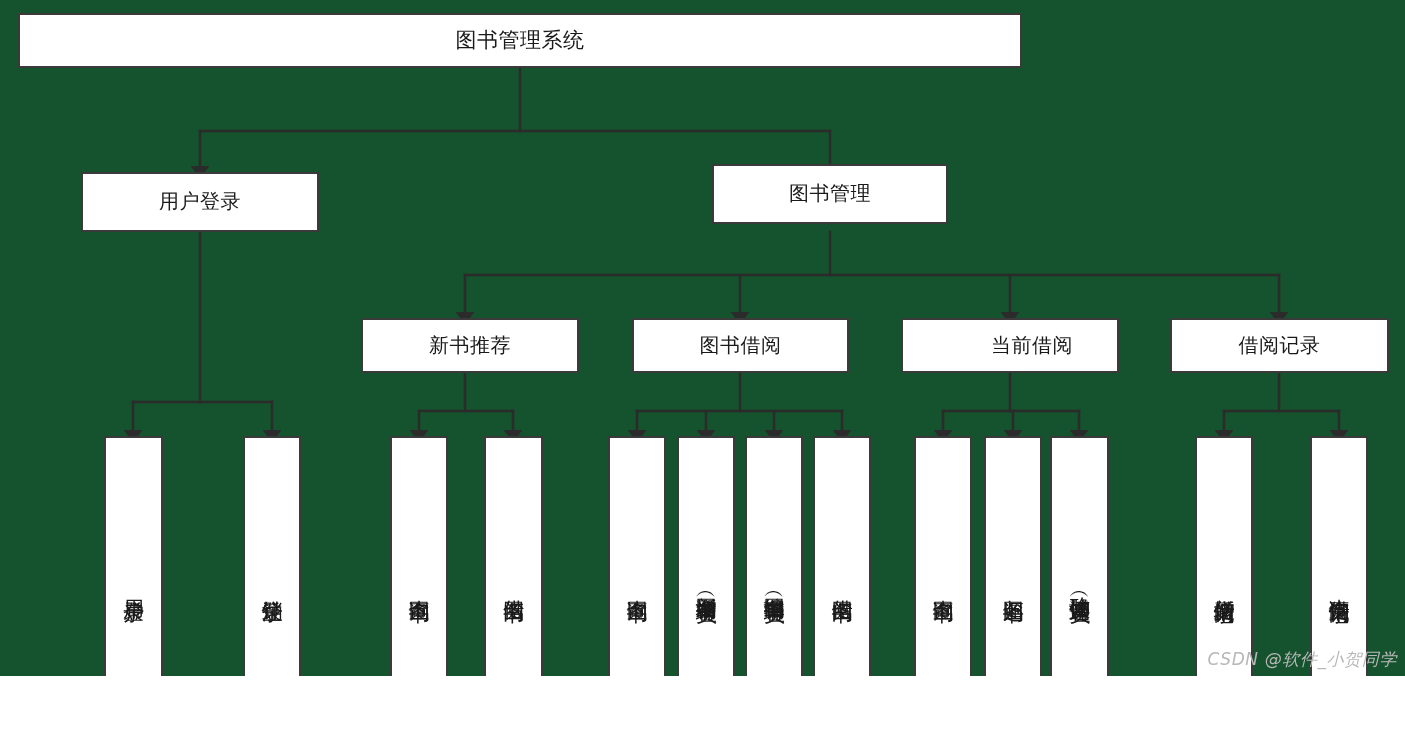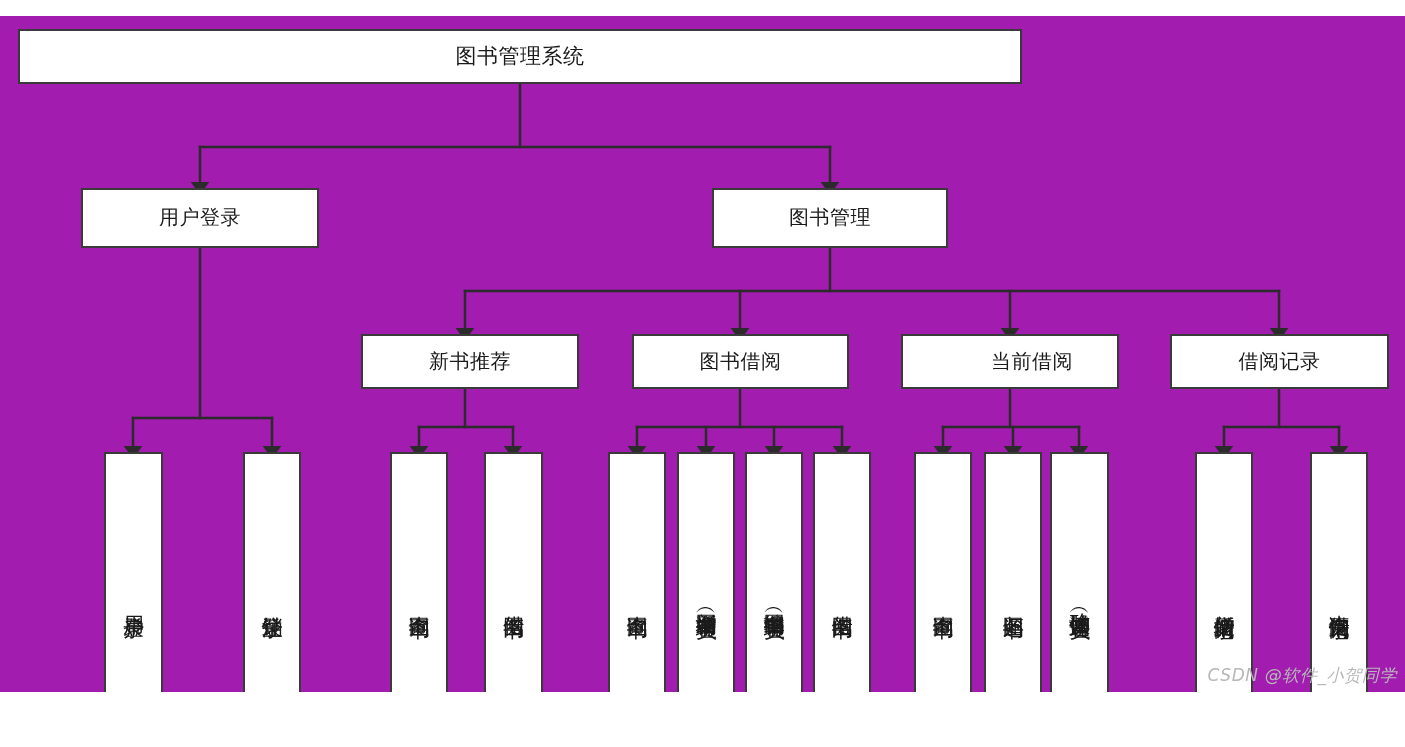--- a/index.html
+++ b/index.html
@@ -7,23 +7,22 @@
     padding: 0;
     background: #ffffff;
   }
   body {
     font-family: "DejaVu Sans", "Liberation Sans", sans-serif;
   }
   #canvas {
     position: relative;
     width: 1405px;
     height: 676px;
-    background: #a21caf;
+    background: #14532d;
     overflow: hidden;
-    margin-top: 16px;
   }
   #edges {
     position: absolute;
     left: 0;
     top: 0;
     width: 1405px;
     height: 747px;
     pointer-events: none;
   }
   .node {
@@ -117,21 +116,21 @@
       </g>
   </svg>
 
   <div class="node node-root" id="node-root" style="left: 18px; top: 13px; width: 1004px; height: 55px;">
     <span class="label">图书管理系统</span>
   </div>
 
   <div class="node node-l2" id="node-l2-0" style="left: 81px; top: 172px; width: 238px; height: 60px;">
     <span class="label">用户登录</span>
   </div>
-  <div class="node node-l2" id="node-l2-1" style="left: 712px; top: 172px; width: 236px; height: 60px;">
+  <div class="node node-l2" id="node-l2-1" style="left: 712px; top: 164px; width: 236px; height: 60px;">
     <span class="label">图书管理</span>
   </div>
 
   <div class="node node-l3" id="node-l3-0" style="left: 361px; top: 318px; width: 218px; height: 55px;">
     <span class="label">新书推荐</span>
   </div>
   <div class="node node-l3" id="node-l3-1" style="left: 632px; top: 318px; width: 217px; height: 55px;">
     <span class="label">图书借阅</span>
   </div>
   <div class="node node-l3" id="node-l3-2" style="left: 901px; top: 318px; width: 218px; height: 55px; padding-left: 44px;">

